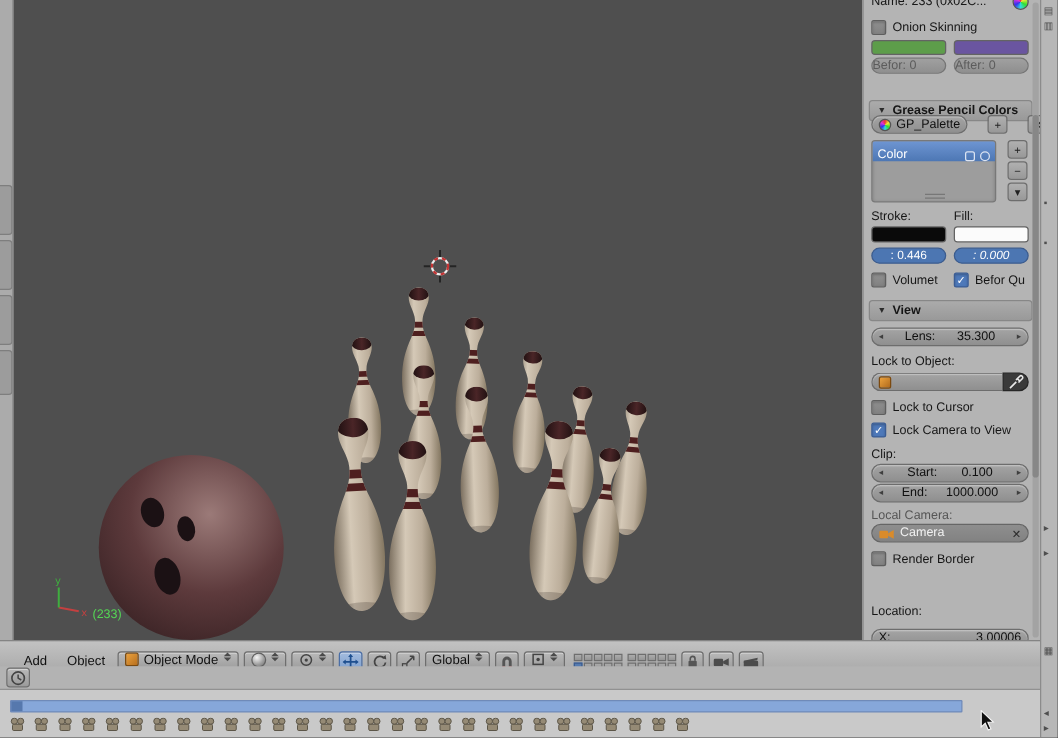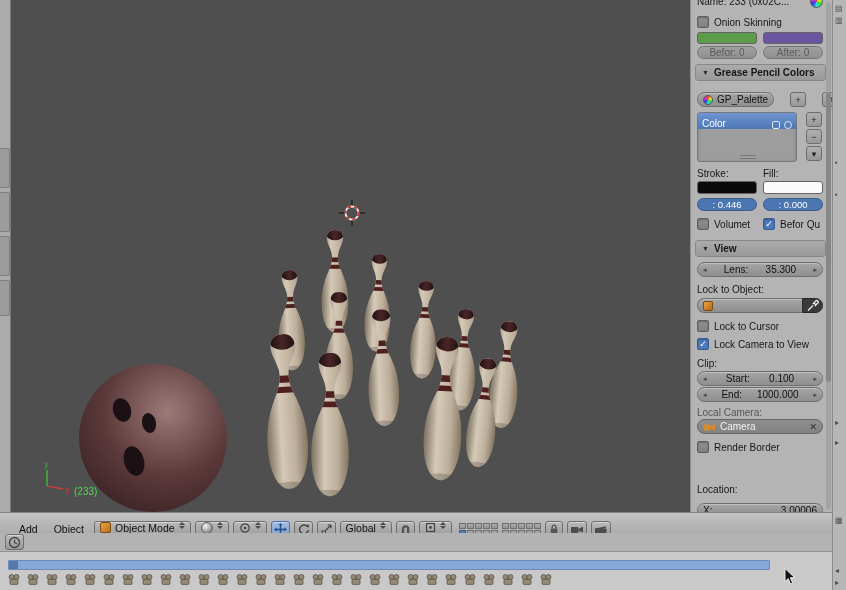--- a/index.html
+++ b/index.html
@@ -33,21 +33,21 @@
   .arr{color:#3f3f3f;font-size:7px;line-height:1}
   .cb{width:12px;height:12px;flex:none;background:linear-gradient(#909090,#818181);border:1px solid #5e5e5e;border-radius:2px;
       box-shadow:inset 0 1px 2px rgba(0,0,0,.25);color:#fff;font-size:9px;line-height:11px;text-align:center}
   .cb.on{background:#4e79ba;border-color:#36movie5a94;border-color:#3a5c94}
   .cbrow{display:flex;align-items:center;gap:5px}
   .swatch{flex:1;height:12px;border:1px solid #636363;border-radius:3px}
   .swatch.tall{height:13px}
   .slider{flex:1;height:13px;border:1px solid #3c5c8e;border-radius:7px;color:#fff;display:flex;
           align-items:center;justify-content:center;font-size:9.5px}
   .mutef{flex:1;height:13px;background:linear-gradient(#a0a0a0,#8f8f8f);border:1px solid #757575;border-radius:7px;
-         display:flex;align-items:center;justify-content:center;gap:3px;color:#5c5c5c}
+         display:flex;align-items:center;justify-content:flex-start;gap:3px;color:#5c5c5c}
   .colorwheel{width:13px;height:13px;border-radius:50%;flex:none;border:1px solid #555;
       background:conic-gradient(#e33,#ee3,#3d3,#3dd,#33e,#d3d,#e33)}
   .mini-wheel{width:10px;height:10px;border-radius:50%;flex:none;border:1px solid #555;
       background:conic-gradient(#e33,#ee3,#3d3,#3dd,#33e,#d3d,#e33)}
   .sq-btn{width:16px;height:15px;flex:none;background:linear-gradient(#b0b0b0,#989898);border:1px solid #6d6d6d;
           border-radius:3px;display:flex;align-items:center;justify-content:center;font-size:9px;color:#222}
   .listbox{width:100px;height:50px;background:#9d9d9d;border:1px solid #787878;border-radius:3px;
            box-shadow:inset 0 1px 3px rgba(0,0,0,.25);position:relative;overflow:hidden}
   .list-item{height:16px;background:linear-gradient(#6e95d2,#4d77b4);color:#fff;display:flex;align-items:flex-end;
              padding:0 4px;gap:4px}
@@ -218,21 +218,21 @@
       <span class="mutef">
         <span>Befor:</span>
         <span>0</span>
       </span>
       <span class="mutef">
         <span>After:</span>
         <span>0</span>
       </span>
     </div>
 
-    <div class="prow section" style="top:64px">
+    <div class="prow section" style="top:80px">
       <span class="tri">▼</span>
       <span>Grease Pencil Colors</span>
     </div>
 
     <div class="prow" style="top:92px;gap:16px">
       <div class="field" style="flex:1">
         <span class="mini-wheel"></span>
         <span style="margin-left:4px">GP_Palette</span>
       </div>
       <span class="sq-btn">+</span>
@@ -262,21 +262,21 @@
 
     <div class="prow two" style="top:181px">
       <span class="swatch tall" style="background: rgb(10, 10, 10);"></span>
       <span class="swatch tall" style="background: rgb(251, 251, 251);"></span>
     </div>
 
     <div class="prow two" style="top:198px">
       <div class="slider" style="background: rgb(76, 118, 178);">
         <span>: 0.446</span>
       </div>
-      <div class="slider" style="background: rgb(76, 118, 178);">
+      <div class="slider" style="background: rgb(76, 118, 178); font-style: italic;">
         <span>: 0.000</span>
       </div>
     </div>
 
     <div class="prow two" style="top:218px">
       <label class="cbrow half">
         <span class="cb"></span>
         <span class="lbl">Volumet</span>
       </label>
       <label class="cbrow half">

